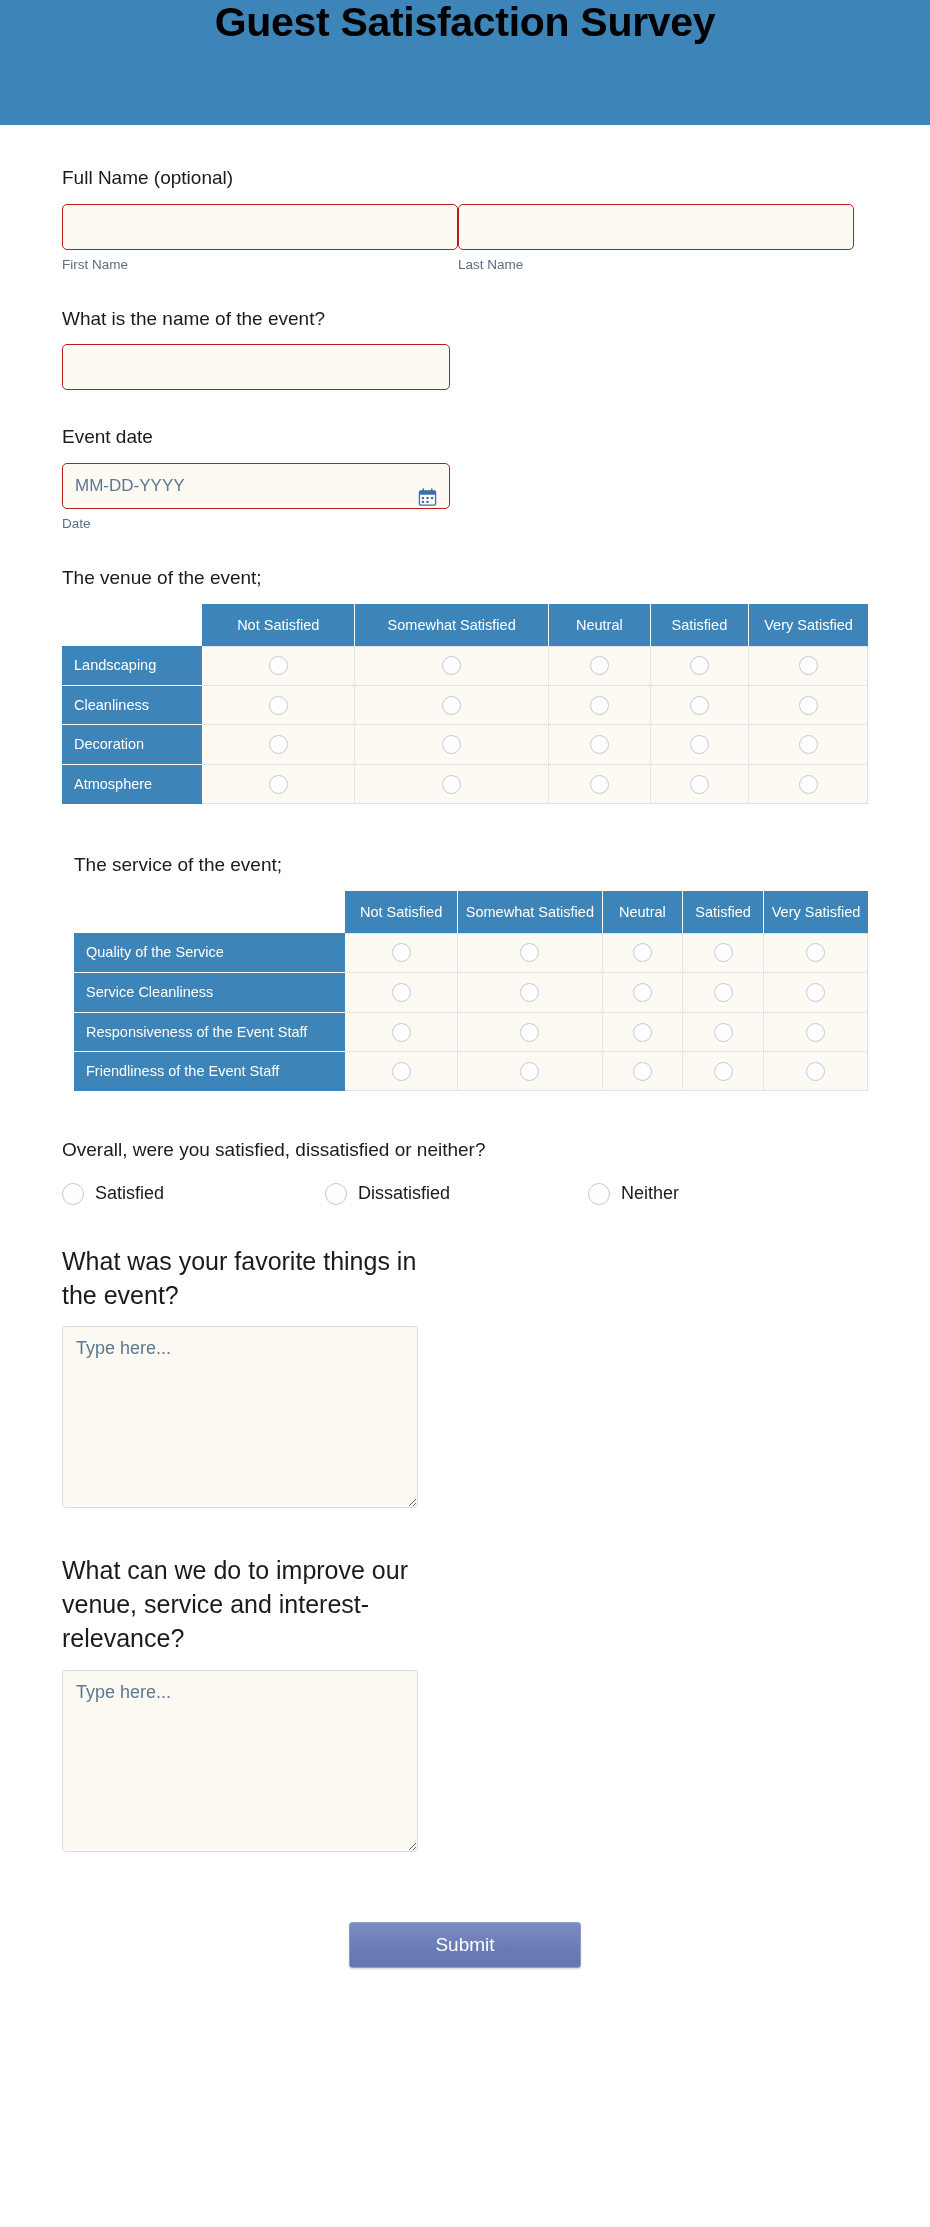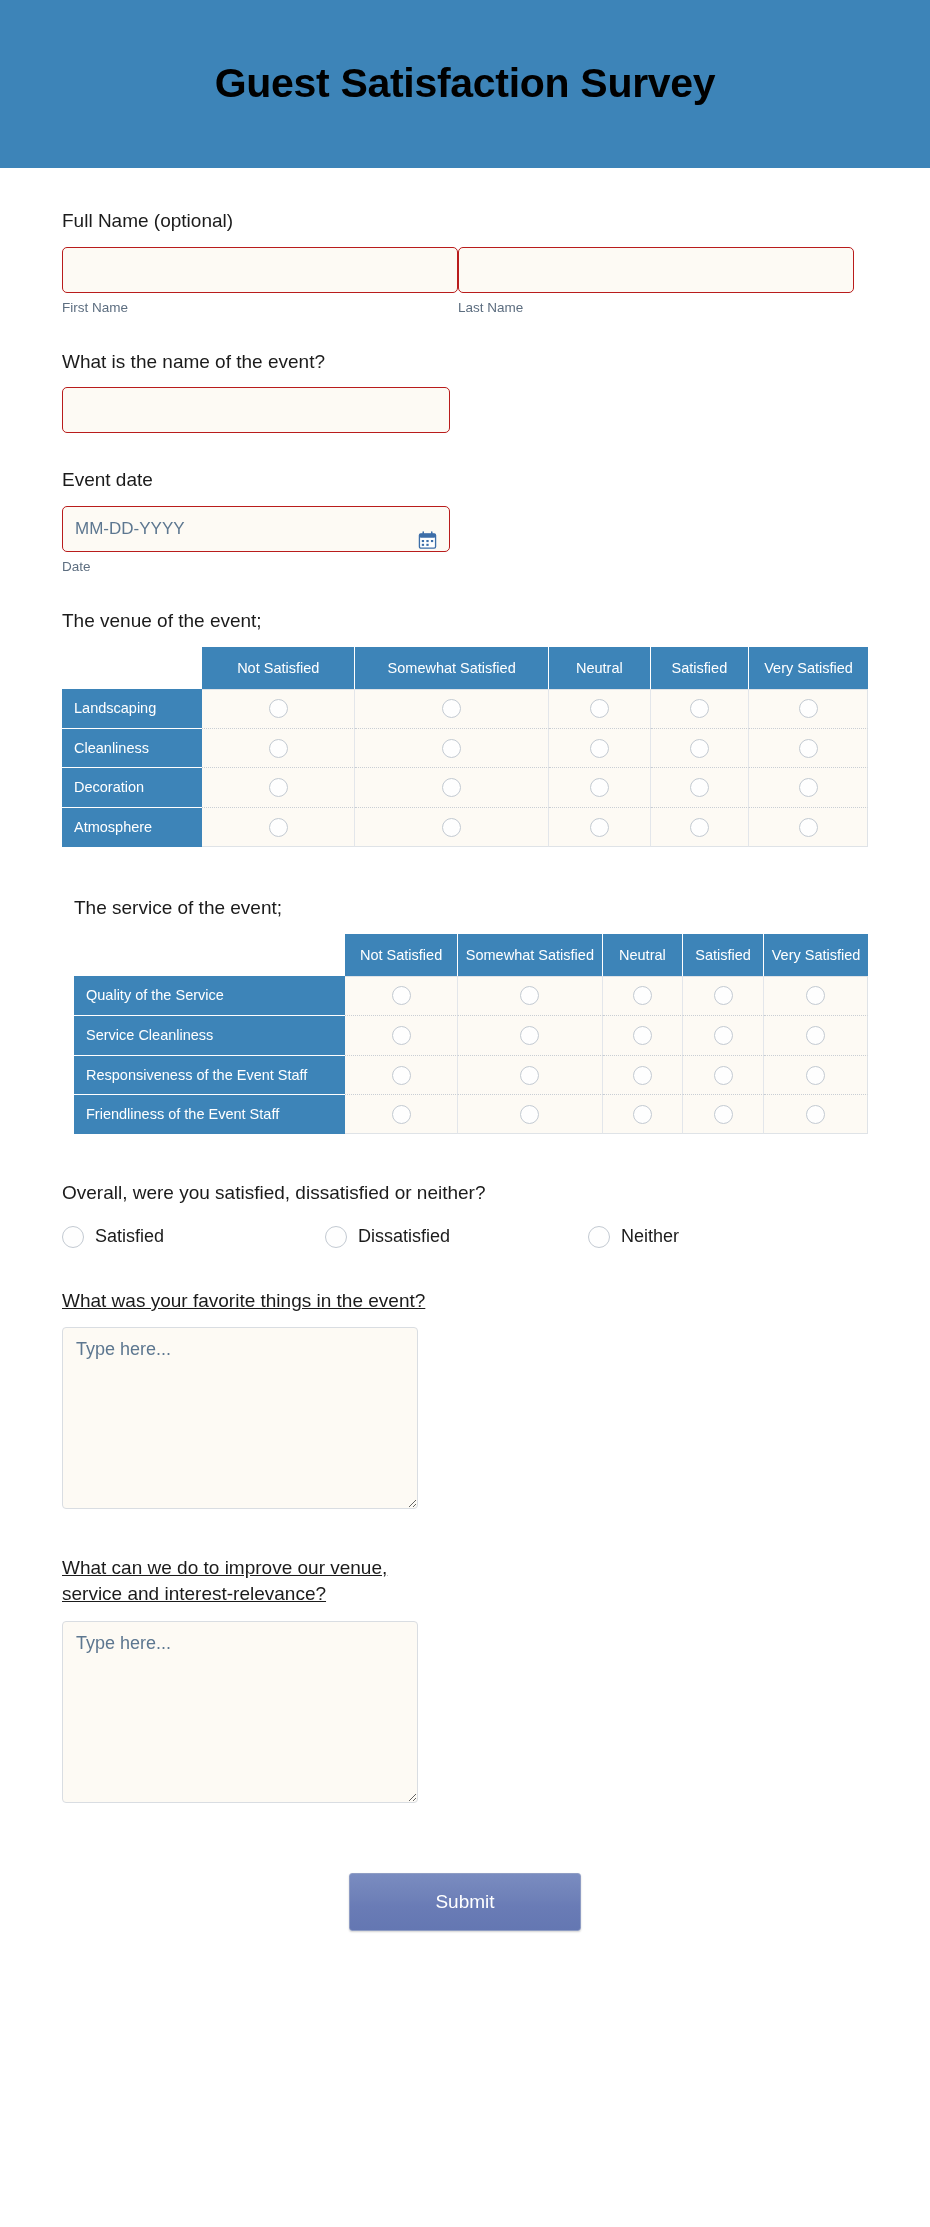--- a/index.html
+++ b/index.html
@@ -19,24 +19,23 @@
     width: 930px;
     min-height: 2227px;
     background: #ffffff;
     position: relative;
     overflow: hidden;
   }
 
   
   .form-header {
     width: 930px;
-    height: 168px;
+    height: 125px;
     background: #3d84b8;
     display: flex;
-    align-items: center;
     justify-content: center;
   }
 
   .form-title {
     font-size: 41px;
     font-weight: bold;
     color: #000000;
     letter-spacing: -0.3px;
     text-align: center;
     line-height: 1.1;
@@ -201,26 +200,25 @@
   }
   .radio-option-label {
     font-size: 18px;
     color: #1b1b1b;
   }
 
   
   .textarea-block { margin-top: 40px; }
 
   .ta-label {
-    font-size: 19px;
+    font-size: 25px;
     color: #1b1b1b;
     line-height: 1.35;
     margin-bottom: 14px;
     max-width: 370px;
-    text-decoration: underline;
   }
 
   .text-area {
     width: 356px;
     height: 182px;
     background: #fdfaf4;
     border: 1px solid #d9dde2;
     border-radius: 4px;
     font-family: "Liberation Sans", sans-serif;
     font-size: 18px;
@@ -235,21 +233,21 @@
   
   .submit-wrap {
     margin-top: 70px;
     padding-bottom: 60px;
     display: flex;
     justify-content: center;
   }
 
   .submit-button {
     width: 232px;
-    height: 58px;
+    height: 46px;
     border: 1px solid #8f9dc4;
     border-radius: 3px;
     background: linear-gradient(to bottom, #7a8cc0 0%, #6e80b8 45%, #6a7cb6 55%, #6477b2 100%);
     color: #ffffff;
     font-family: "Liberation Sans", sans-serif;
     font-size: 19px;
     cursor: pointer;
     box-shadow: 0 1px 2px rgba(0,0,0,0.18);
   }
 </style>

